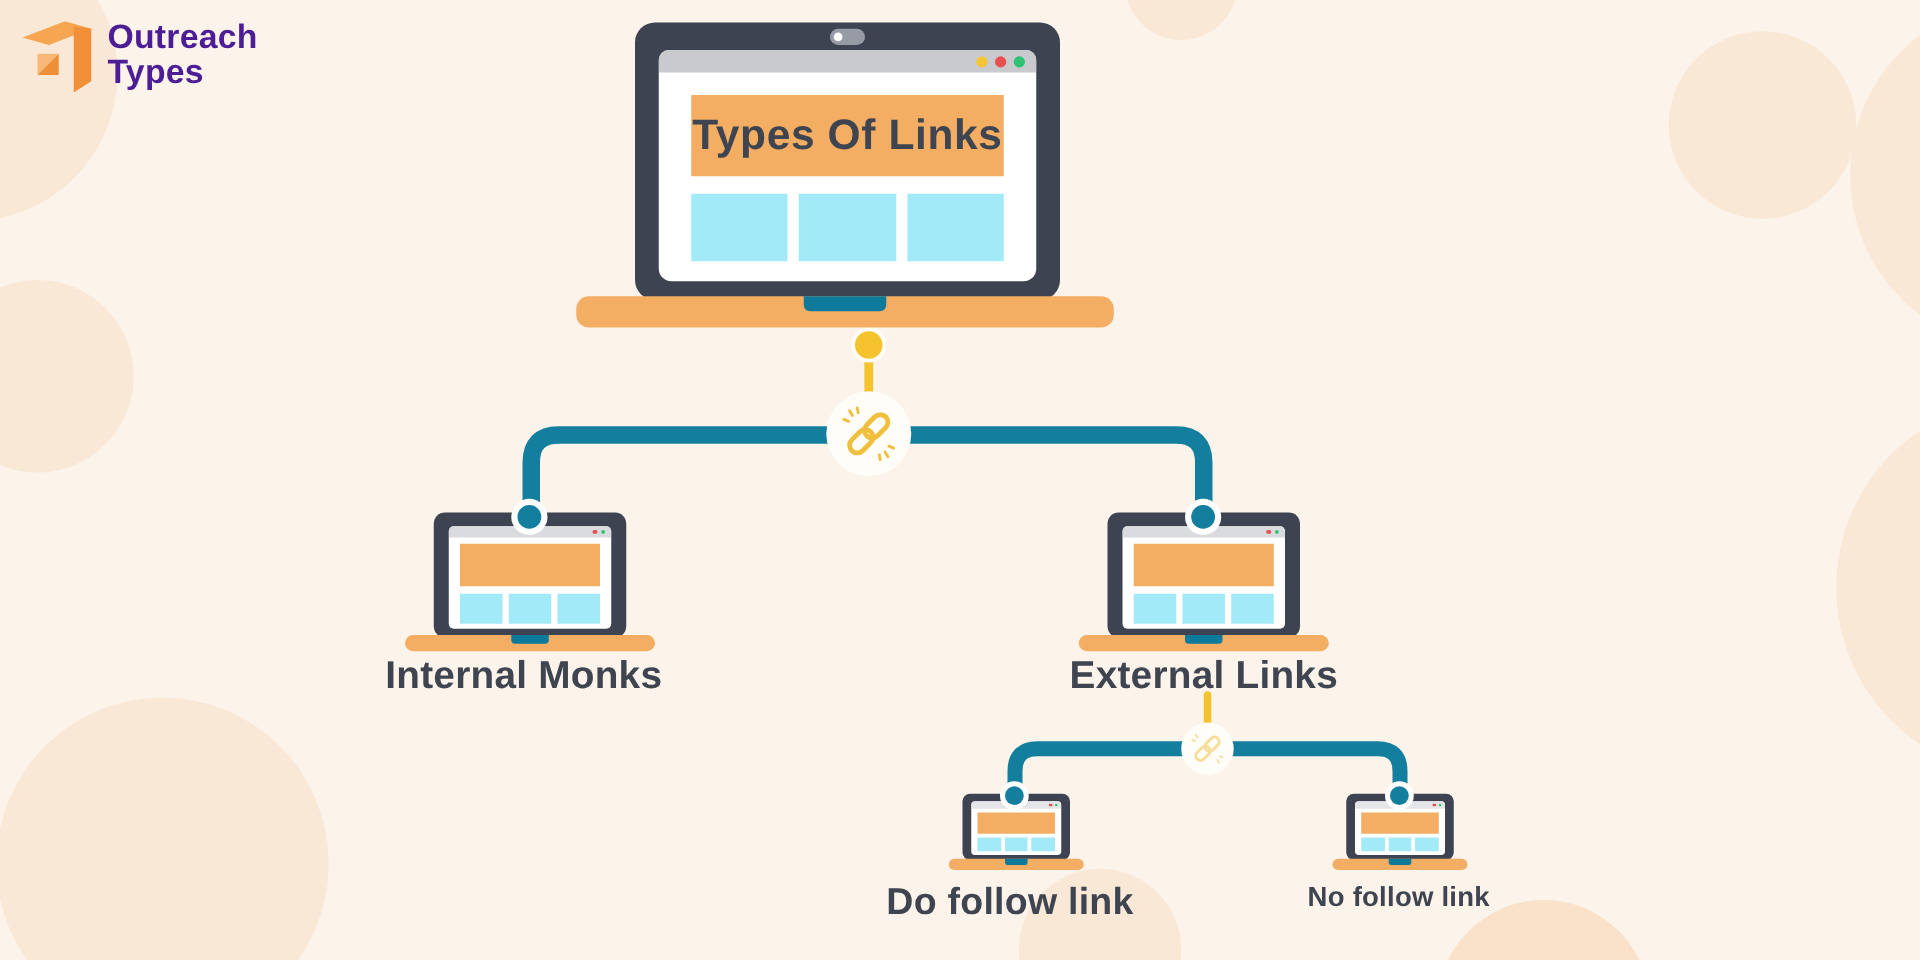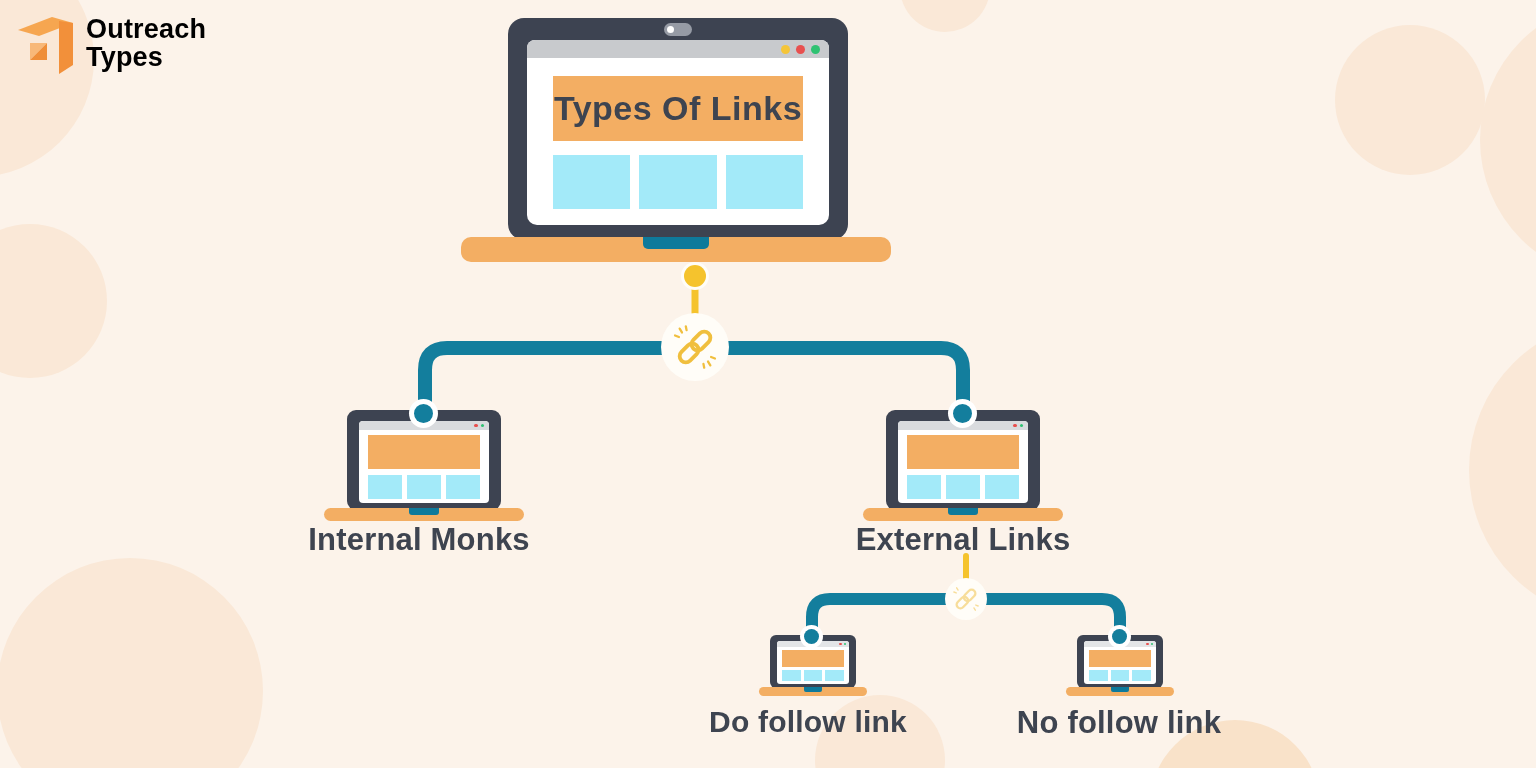--- a/index.html
+++ b/index.html
@@ -6,21 +6,21 @@
   html,body { width:100%; height:100%; }
   body { font-family:"Liberation Sans", sans-serif; background:#fcf3ea; }
 
   .canvas { position:relative; width:1536px; height:768px; background:#fcf3ea; overflow:hidden; }
 
   
   .bg-circle { position:absolute; border-radius:50%; background:#fae8d7; z-index:1; }
 
   
   .logo { position:absolute; left:16px; top:12px; display:flex; align-items:flex-start; gap:12px; z-index:6; }
-  .logo-text { font-weight:700; font-size:27px; line-height:1.02; color:#000000; letter-spacing:0.2px; padding-top:4px; }
+  .logo-text { font-weight:700; font-size:27px; line-height:1.02; color:#4c1d95; letter-spacing:0.2px; padding-top:4px; }
 
   
   .connector-svg { position:absolute; left:0; top:0; z-index:2; }
 
   
   .link-badge { position:absolute; background:#fffdf8; border-radius:50%;
                 display:flex; align-items:center; justify-content:center; z-index:4; }
   .link-badge.big   { left:661px; top:313px; width:68px; height:68px; }
   .link-badge.small { left:945px; top:578px; width:42px; height:42px; }
   .link-badge.small svg { opacity:0.5; }
@@ -94,21 +94,21 @@
   .base.dofollow   { left:759px;  top:687px; }
   .laptop.nofollow { left:1077px; top:635px; }
   .base.nofollow   { left:1066px; top:687px; }
 
   
   .node-label { position:absolute; width:280px; text-align:center; font-weight:700;
                 font-size:31px; color:#3e4450; letter-spacing:0.2px; z-index:6; }
   .node-label.internal { left:279px; top:522px; }
   .node-label.external { left:823px; top:522px; }
   .node-label.dofollow { left:668px; top:705px; font-size:30px; }
-  .node-label.nofollow { left:979px; top:705px; font-size:31px; }
+  .node-label.nofollow { left:979px; top:705px; font-size:22px; }
 
   .wdot.yellow { background:#f5c538; }
   .wdot.red    { background:#e8504f; }
   .wdot.green  { background:#2fc272; }
 </style>
 </head>
 <body>
 
 <div class="canvas">
 

